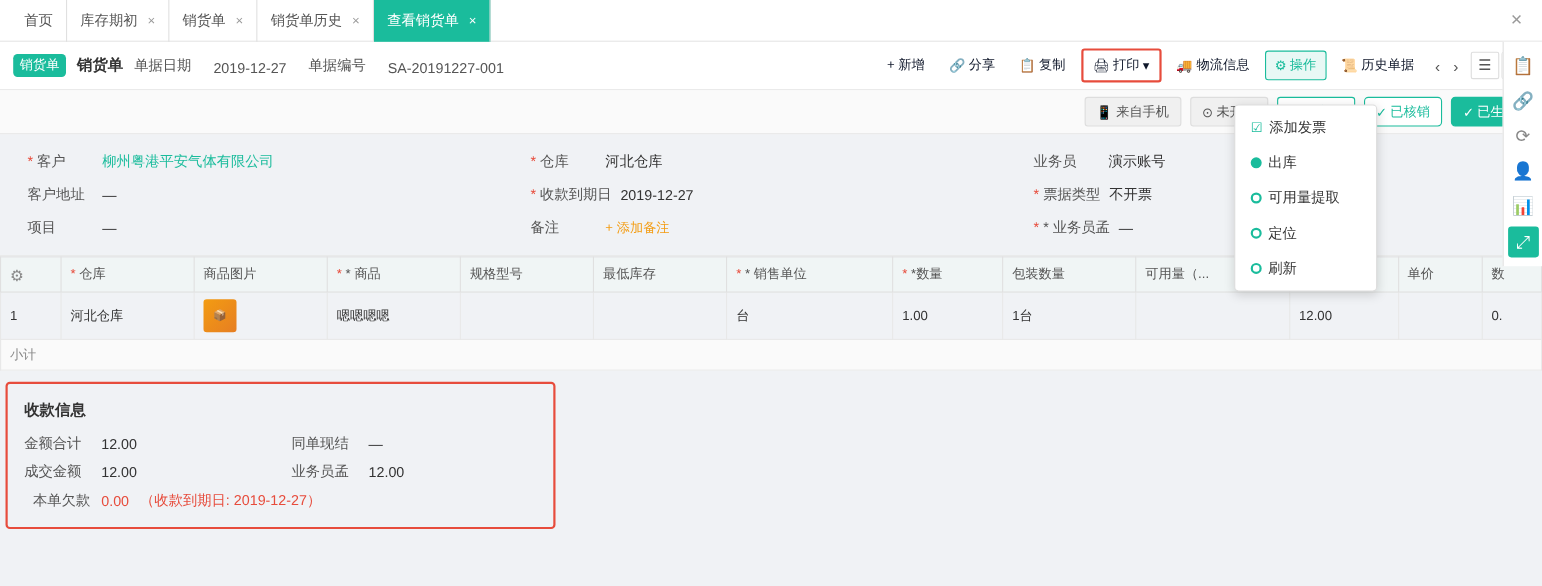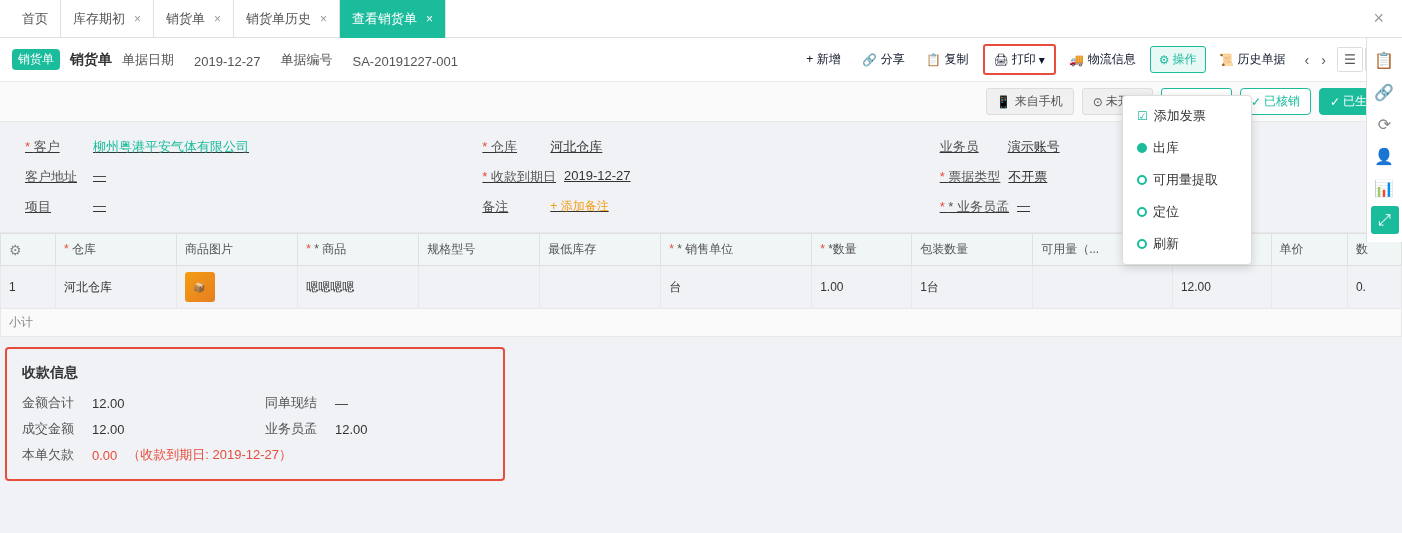--- a/index.html
+++ b/index.html
@@ -128,24 +128,23 @@
     
     .form-grid {
       display: grid;
       grid-template-columns: 1fr 1fr 1fr;
       gap: 0;
       padding: 10px 15px;
       border-bottom: 1px solid #e8e8e8;
     }
     .form-row {
       display: flex;
-      align-items: flex-start;
+      align-items: center;
       padding: 6px 10px;
       gap: 8px;
-      text-decoration: underline;
     }
     .form-label {
       color: #555;
       white-space: nowrap;
       min-width: 60px;
     }
     .form-label.required::before {
       content: '* ';
       color: #e74c3c;
     }
@@ -492,21 +491,21 @@
         <span class="payment-value">—</span>
       </div>
       <div class="payment-row">
         <span class="payment-label">成交金额</span>
         <span class="payment-value">12.00</span>
       </div>
       <div class="payment-row">
         <span class="payment-label">业务员孟</span>
         <span class="payment-value">12.00</span>
       </div>
-      <div style="grid-column: span 2;">
+      <div style="grid-column: span 2; text-align: right;">
         <div class="payment-row">
           <span class="payment-label">本单欠款</span>
           <span class="payment-value red">0.00</span>
           <span class="payment-value red">（收款到期日: 2019-12-27）</span>
         </div>
       </div>
     </div>
   </div>
 
   <div class="dropdown-overlay">

